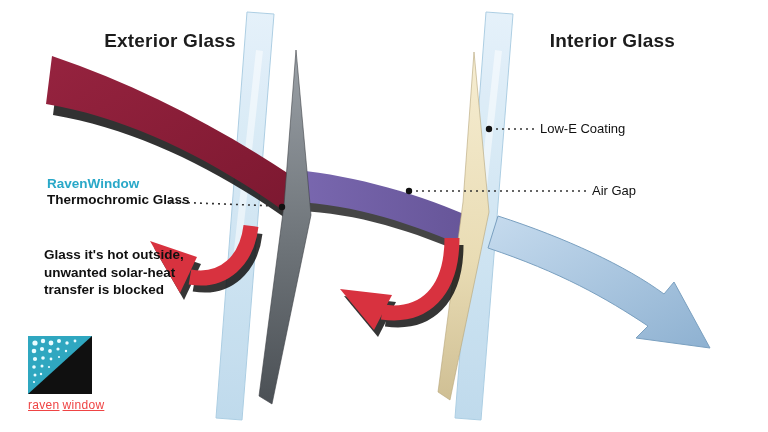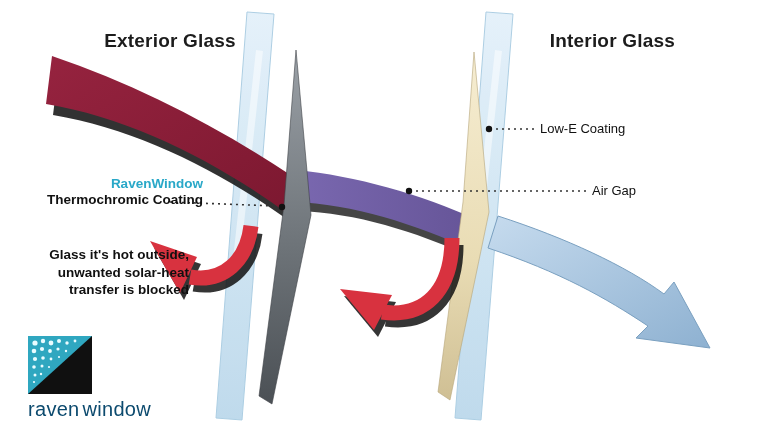--- a/index.html
+++ b/index.html
@@ -2,27 +2,27 @@
 <html><head>
 <meta charset="utf-8">
 <style>
   html,body{margin:0;padding:0;}
   body{font-family:"Liberation Sans", sans-serif; background:#ffffff;}
   .stage{
     position:relative; width:768px; height:422px; background:#ffffff;
     overflow:hidden;
   }
   .stage svg.diagram{position:absolute; left:0; top:0;}
-  .lbl{position:absolute; color:#1c1c1c;text-align:right;}
+  .lbl{position:absolute; color:#1c1c1c;}
   .title{font-size:19px; font-weight:700; letter-spacing:.2px; text-align:center;}
   .callout{font-size:13px; font-weight:400; color:#111;}
   .filter-brand{font-size:13.5px; font-weight:700; color:#29a8c8; line-height:1.2;}
   .filter-name{font-size:13.5px; font-weight:700; color:#111; line-height:1.2;}
   .note{font-size:13.5px; font-weight:700; line-height:1.3; color:#101010;}
-  .logo-text{font-size:20px; color:#0c4a6e; letter-spacing:.3px;}
+  .logo-text{font-size:12px; color:#ef4444; letter-spacing:.3px;text-decoration:underline;}
   .logo-text span{margin-right:3px;}
 </style>
 </head>
 <body>
 
 <div class="stage">
 
   <svg class="diagram" width="768" height="432" viewBox="0 0 768 432">
     <defs>
       <linearGradient id="gradGlassBlue" x1="0" y1="0" x2="0" y2="1">
@@ -94,21 +94,21 @@
     <line x1="416" y1="191" x2="586" y2="191" stroke="#333" stroke-width="1.6" stroke-dasharray="2 4"></line>
   </svg>
 
   <div class="lbl title" style="left:90px; top:30px; width:160px;">Exterior Glass</div>
   <div class="lbl title" style="left:525px; top:30px; width:150px;text-align:right;">Interior Glass</div>
 
   <div class="lbl callout" style="left:540px; top:121px;">Low-E Coating</div>
   <div class="lbl callout" style="left:592px; top:183px;">Air Gap</div>
   <div class="lbl" style="left:47px; top:176px;">
     <div class="filter-brand">RavenWindow</div>
-    <div class="filter-name">Thermochromic Coating</div>
+    <div class="filter-name">Thermochromic Glass</div>
   </div>
 
   <div class="lbl note" style="left:44px; top:246px; width:145px;">Glass it's hot outside, unwanted solar-heat transfer is blocked</div>
 
   <svg style="position:absolute; left:28px; top:336px;" width="64" height="58" viewBox="0 0 64 58">
     <rect x="0" y="0" width="64" height="58" fill="#101010"></rect>
     <polygon points="0,0 64,0 0,58" fill="#2fa7c0"></polygon>
     <g fill="#eafcff">
       <circle cx="7" cy="7" r="2.6"></circle>
         <circle cx="15" cy="5" r="2.2"></circle>

